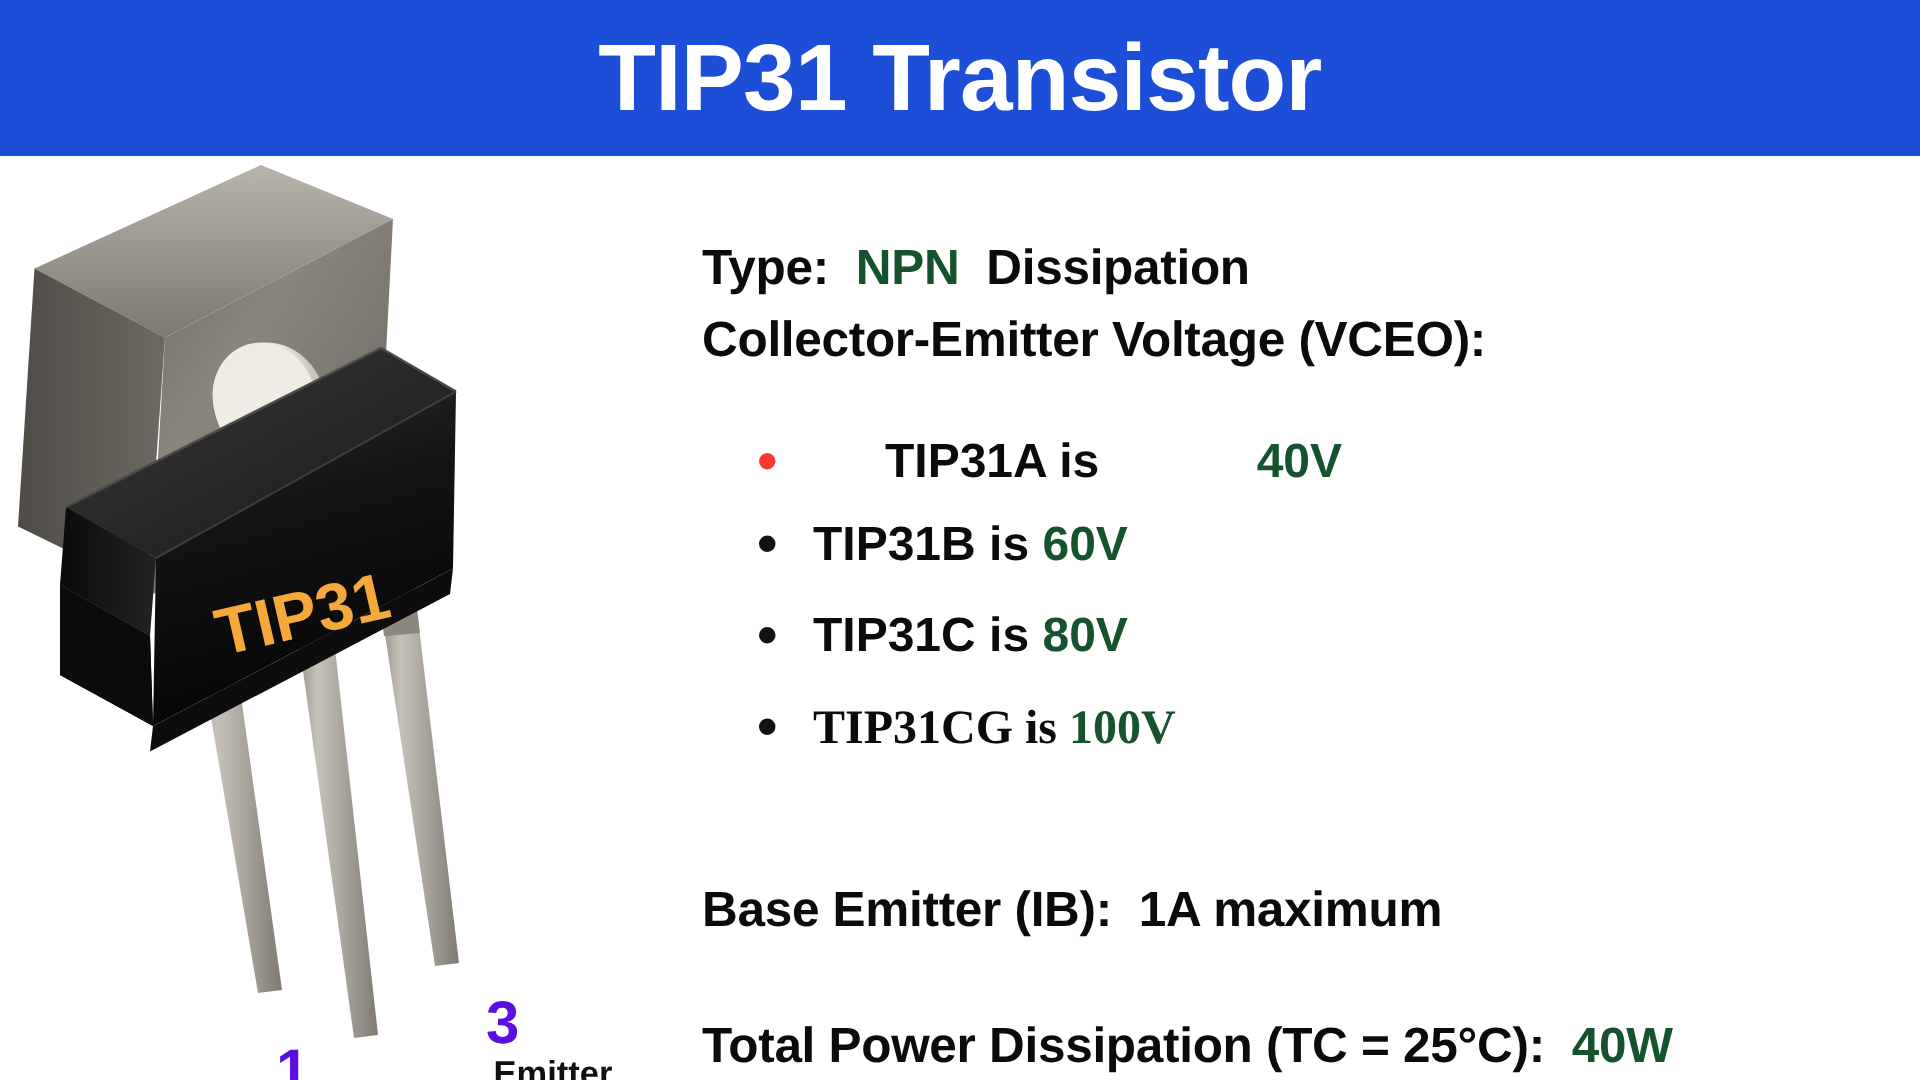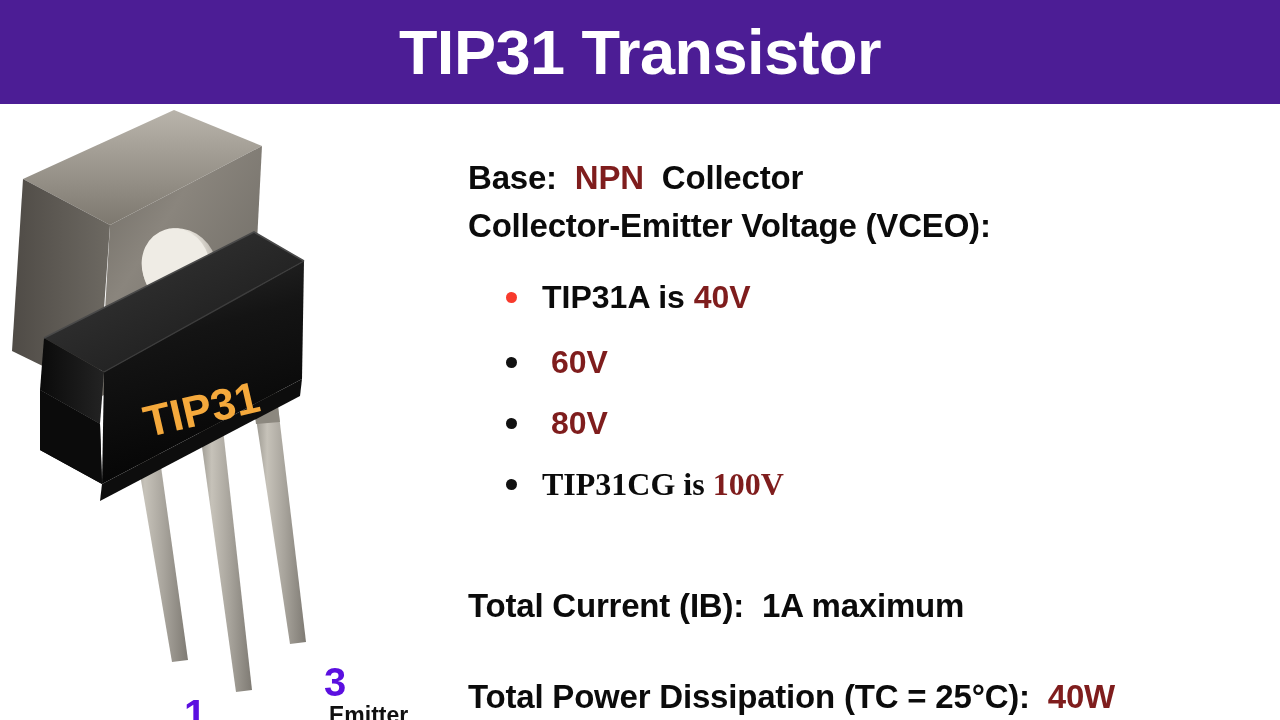--- a/index.html
+++ b/index.html
@@ -6,21 +6,21 @@
   body{
     width:1280px;height:720px;overflow:hidden;
     background:#ffffff;
     font-family:"Liberation Sans", sans-serif;
     position:relative;
   }
 
   
   #header{
     position:absolute;left:0;top:0;width:1280px;height:104px;
-    background:#4c1d95;
+    background:#1d4ed8;
     display:flex;align-items:center;justify-content:center;
   }
   #header-title{
     color:#ffffff;
     font-size:63px;
     font-weight:bold;
     letter-spacing:-0.5px;
     line-height:1;
     white-space:nowrap;
   }
@@ -61,21 +61,21 @@
   .spec-line{
     position:absolute;
     left:6px;
     font-size:33px;
     font-weight:bold;
     color:#0b0b0b;
     line-height:1;
     white-space:nowrap;
     letter-spacing:-0.2px;
   }
-  .red{color:#7f1d1d;}
+  .red{color:#14532d;}
   .bullet-line{
     position:absolute;
     left:6px;
     font-size:32px;
     font-weight:bold;
     color:#0b0b0b;
     line-height:1;
     white-space:nowrap;
     display:flex;
     align-items:center;
@@ -83,21 +83,21 @@
   .bullet-dot{
     width:11px;height:11px;border-radius:50%;
     background:#111111;
     margin-left:38px;margin-right:25px;
     flex:0 0 auto;
   }
   .bullet-dot.red-dot{background:#f83a2c;}
 
   #line-type{top:57px;}
   #line-vceo{top:105px;}
-  #bullet-0{top:177px;}
+  #bullet-0{top:187px;gap:48px;}
   #bullet-1{top:242px;}
   #bullet-2{top:303px;}
   #bullet-3{top:364px;font-family:Liberation Serif, serif;}
   #line-ic{top:424px;}
   #line-ib{top:485px;}
   #line-pd{top:576px;}
 </style>
 </head>
 <body>
 
@@ -181,56 +181,58 @@
 
   <div class="pin-num" id="pin1-num">1</div>
 
   <div class="pin-num" id="pin3-num">3</div>
   <div class="pin-lbl" id="pin3-lbl">Emitter</div>
 </div>
 
 <div id="spec-panel">
 
   <div class="spec-line" id="line-type">
-    <span>Base:</span><span>&nbsp;</span>
+    <span>Type:</span><span>&nbsp;</span>
     <span class="red">NPN</span><span>&nbsp;</span>
-    <span>Collector</span>
+    <span>Dissipation</span>
   </div>
 
   <div class="spec-line" id="line-vceo">Collector-Emitter Voltage (VCEO):</div>
 
   <div class="bullet-line" id="bullet-0">
     <span class="bullet-dot red-dot"></span>
     <span>TIP31A  is</span>
     <span>&nbsp;</span>
     <span class="red">40V</span>
   </div>
 
   <div class="bullet-line" id="bullet-1">
     <span class="bullet-dot"></span>
+    <span>TIP31B is</span>
     <span>&nbsp;</span>
     <span class="red">60V</span>
   </div>
 
   <div class="bullet-line" id="bullet-2">
     <span class="bullet-dot"></span>
+    <span>TIP31C is</span>
     <span>&nbsp;</span>
     <span class="red">80V</span>
   </div>
 
   <div class="bullet-line" id="bullet-3">
     <span class="bullet-dot"></span>
     <span>TIP31CG is</span>
     <span>&nbsp;</span>
     <span class="red">100V</span>
   </div>
 
 
   <div class="spec-line" id="line-ib">
-    <span>Total Current (IB):</span><span>&nbsp;</span>
+    <span>Base Emitter (IB):</span><span>&nbsp;</span>
     <span>1A maximum</span>
   </div>
 
   <div class="spec-line" id="line-pd">
     <span>Total Power Dissipation (TC = 25°C):</span><span>&nbsp;</span>
     <span class="red">40W</span>
   </div>
 </div>
 
 </body></html>

